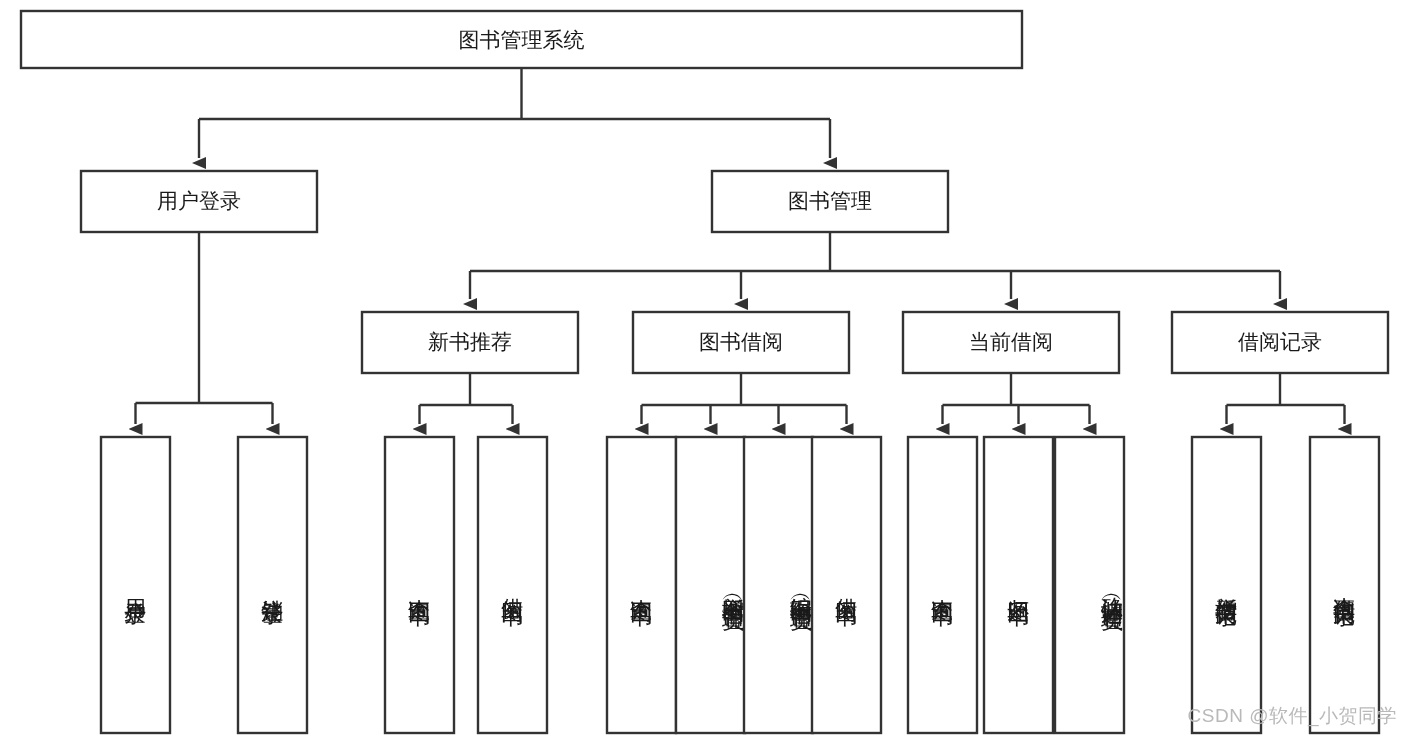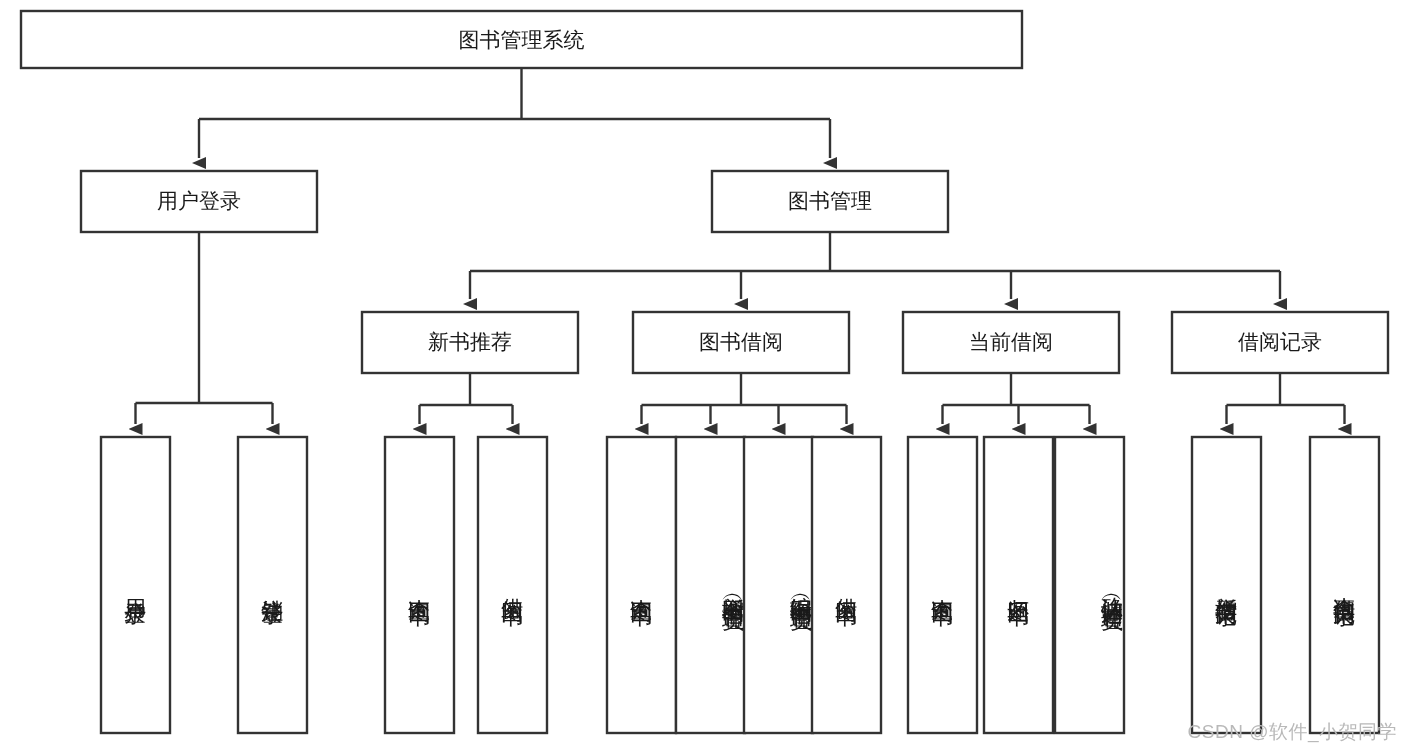--- a/index.html
+++ b/index.html
@@ -62,21 +62,21 @@
     align-items: flex-start;
     justify-content: center;
     pointer-events: none;
   }
   .leaf-label.centered {
     align-items: center;
   }
   #watermark {
     position: absolute;
     right: 8px;
-    bottom: 2px;
+    bottom: 18px;
     font-family: "Liberation Sans", "DejaVu Sans", sans-serif;
     font-size: 19px;
     color: #b9b9b9;
     letter-spacing: 0.5px;
     user-select: none;
   }
 </style>
 </head>
 <body>
 

